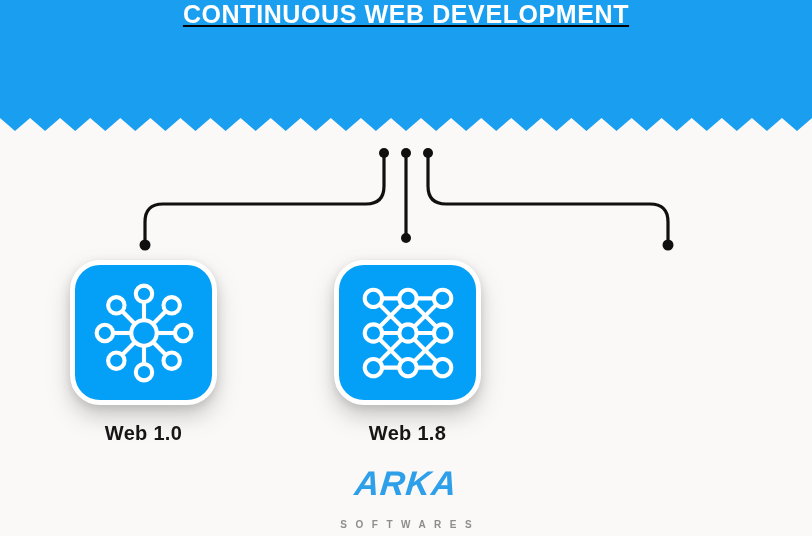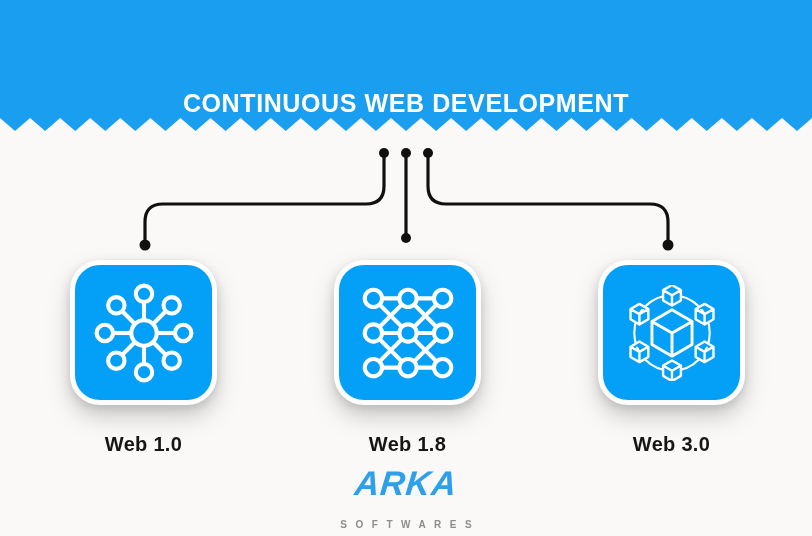--- a/index.html
+++ b/index.html
@@ -11,34 +11,34 @@
     --connector:#101010;
     --page-background:#FAF9F7;
     --label-text:#161616;
     --brand-blue:#2E9FE9;
     --tagline-gray:#8D8D8D;
   }
   html,body{margin:0;padding:0;background:var(--page-background);}
   .stage{position:relative;width:812px;height:536px;background:var(--page-background);
          font-family:"Liberation Sans",sans-serif;overflow:hidden;}
   .header{height:118px;background:var(--header-background);
-          display:flex;align-items:flex-end;justify-content:center;}
+          display:flex;align-items:flex-start;justify-content:center;text-decoration:underline;}
   .header h1{color:var(--header-text);font-size:25px;font-weight:800;
              letter-spacing:.6px;margin:0;}
   .zigzag{display:block;width:812px;height:13px;}
   .zigzag path{fill:var(--header-background);}
   .connector{position:absolute;left:0;top:140px;}
   .connector path{fill:none;stroke:var(--connector);stroke-width:3.2px;stroke-linecap:round;}
   .connector circle{fill:var(--connector);}
   .node{position:absolute;top:260px;width:147px;text-align:center;}
   .card{width:147px;height:145px;border-radius:30px;box-sizing:border-box;
         background:var(--card-fill);border:5px solid var(--card-border);
         box-shadow:0 12px 22px rgba(130,130,130,.38),0 3px 8px rgba(140,140,140,.30);
         display:flex;align-items:center;justify-content:center;}
-  .node-label{margin-top:28px;font-size:20px;font-weight:700;color:var(--label-text);
+  .node-label{margin-top:17px;font-size:20px;font-weight:700;color:var(--label-text);
               letter-spacing:.3px;}
   .icon .ln{stroke:var(--icon-stroke);stroke-width:4.5px;fill:none;}
   .icon .nd{stroke:var(--icon-stroke);stroke-width:4.5px;fill:var(--card-fill);}
   .icon .ring{stroke:var(--icon-stroke);stroke-width:2.5px;fill:none;}
   .icon .cube{stroke:var(--icon-stroke);fill:var(--card-fill);stroke-linejoin:round;}
   .icon .cube.lg{stroke-width:3.4px;}
   .icon .cube.sm{stroke-width:2.8px;}
   .logo{position:absolute;left:0;top:466px;width:100%;text-align:center;}
   .brand{display:inline-block;font-size:34px;font-weight:bold;font-style:italic;
          color:var(--brand-blue);transform:skewX(-6deg);letter-spacing:1px;line-height:1;}
@@ -116,36 +116,19 @@
         <circle class="nd" cx="0" cy="0" r="9.5"></circle>
         <circle class="nd" cx="38" cy="0" r="9.5"></circle>
         <circle class="nd" cx="-38" cy="38" r="9.5"></circle>
         <circle class="nd" cx="0" cy="38" r="9.5"></circle>
         <circle class="nd" cx="38" cy="38" r="9.5"></circle>
       </svg>
     </div>
     <div class="node-label">Web 1.8</div>
   </div>
 
-  <div class="node" style="left:598px">
-    <div class="card">
-      <svg class="icon" width="96" height="96" viewBox="-56 -56 112 112" aria-hidden="true">
-        <circle class="ring" cx="0" cy="0" r="44"></circle>
-        <g>
-            <path d="M0,-56 L10.39,-50 L10.39,-38 L0,-32 L-10.39,-38 L-10.39,-50 Z M-10.39,-50 L0,-44 L10.39,-50 M0,-44 L0,-32" class="cube sm"></path>
-            <path d="M38,-34 L48.39,-28 L48.39,-16 L38,-10 L27.61,-16 L27.61,-28 Z M27.61,-28 L38,-22 L48.39,-28 M38,-22 L38,-10" class="cube sm"></path>
-            <path d="M38,10 L48.39,16 L48.39,28 L38,34 L27.61,28 L27.61,16 Z M27.61,16 L38,22 L48.39,16 M38,22 L38,34" class="cube sm"></path>
-            <path d="M0,32 L10.39,38 L10.39,50 L0,56 L-10.39,50 L-10.39,38 Z M-10.39,38 L0,44 L10.39,38 M0,44 L0,56" class="cube sm"></path>
-            <path d="M-38,10 L-27.61,16 L-27.61,28 L-38,34 L-48.39,28 L-48.39,16 Z M-48.39,16 L-38,22 L-27.61,16 M-38,22 L-38,34" class="cube sm"></path>
-            <path d="M-38,-34 L-27.61,-28 L-27.61,-16 L-38,-10 L-48.39,-16 L-48.39,-28 Z M-48.39,-28 L-38,-22 L-27.61,-28 M-38,-22 L-38,-10" class="cube sm"></path>
-            <path d="M0,-27 L23.38,-13.5 L23.38,13.5 L0,27 L-23.38,13.5 L-23.38,-13.5 Z M-23.38,-13.5 L0,0 L23.38,-13.5 M0,0 L0,27" class="cube lg"></path>
-          </g>
-      </svg>
-    </div>
-    <div class="node-label">Web 3.0</div>
-  </div>
 
   <div class="logo">
     <div class="brand">ARKA</div>
     <div class="tagline">SOFTWARES</div>
   </div>
 
 </div>
 
 </body></html>

